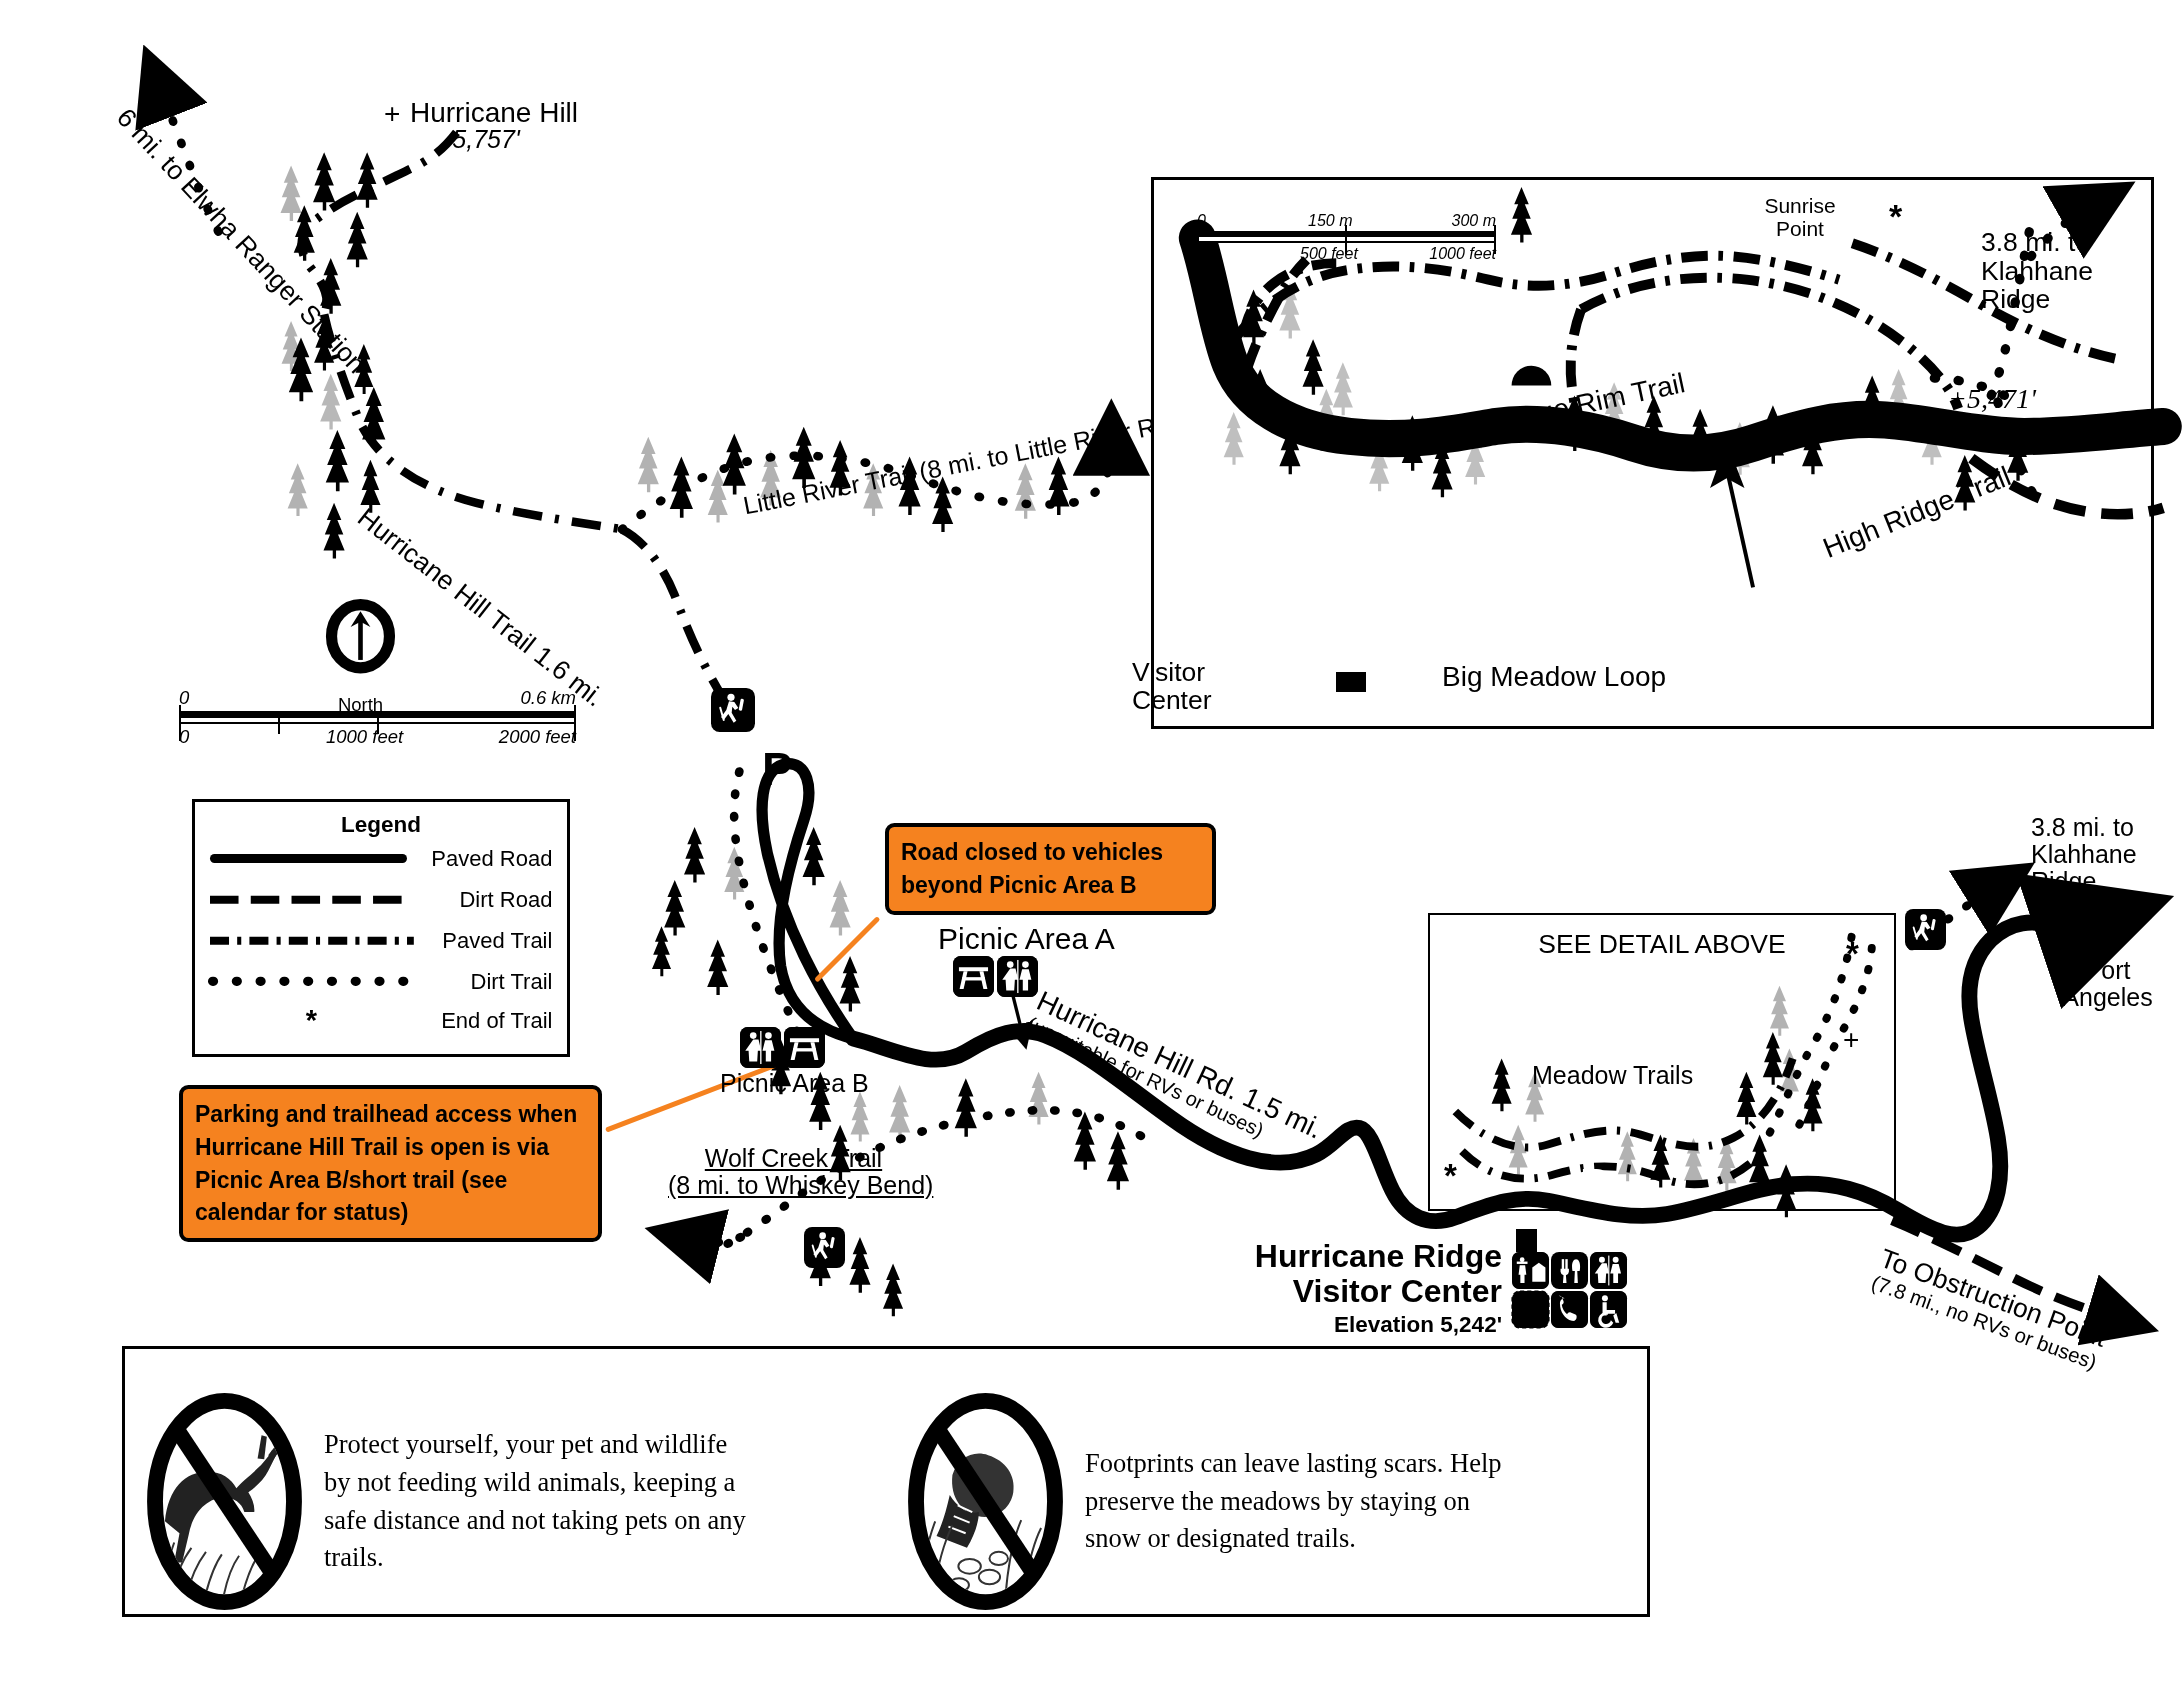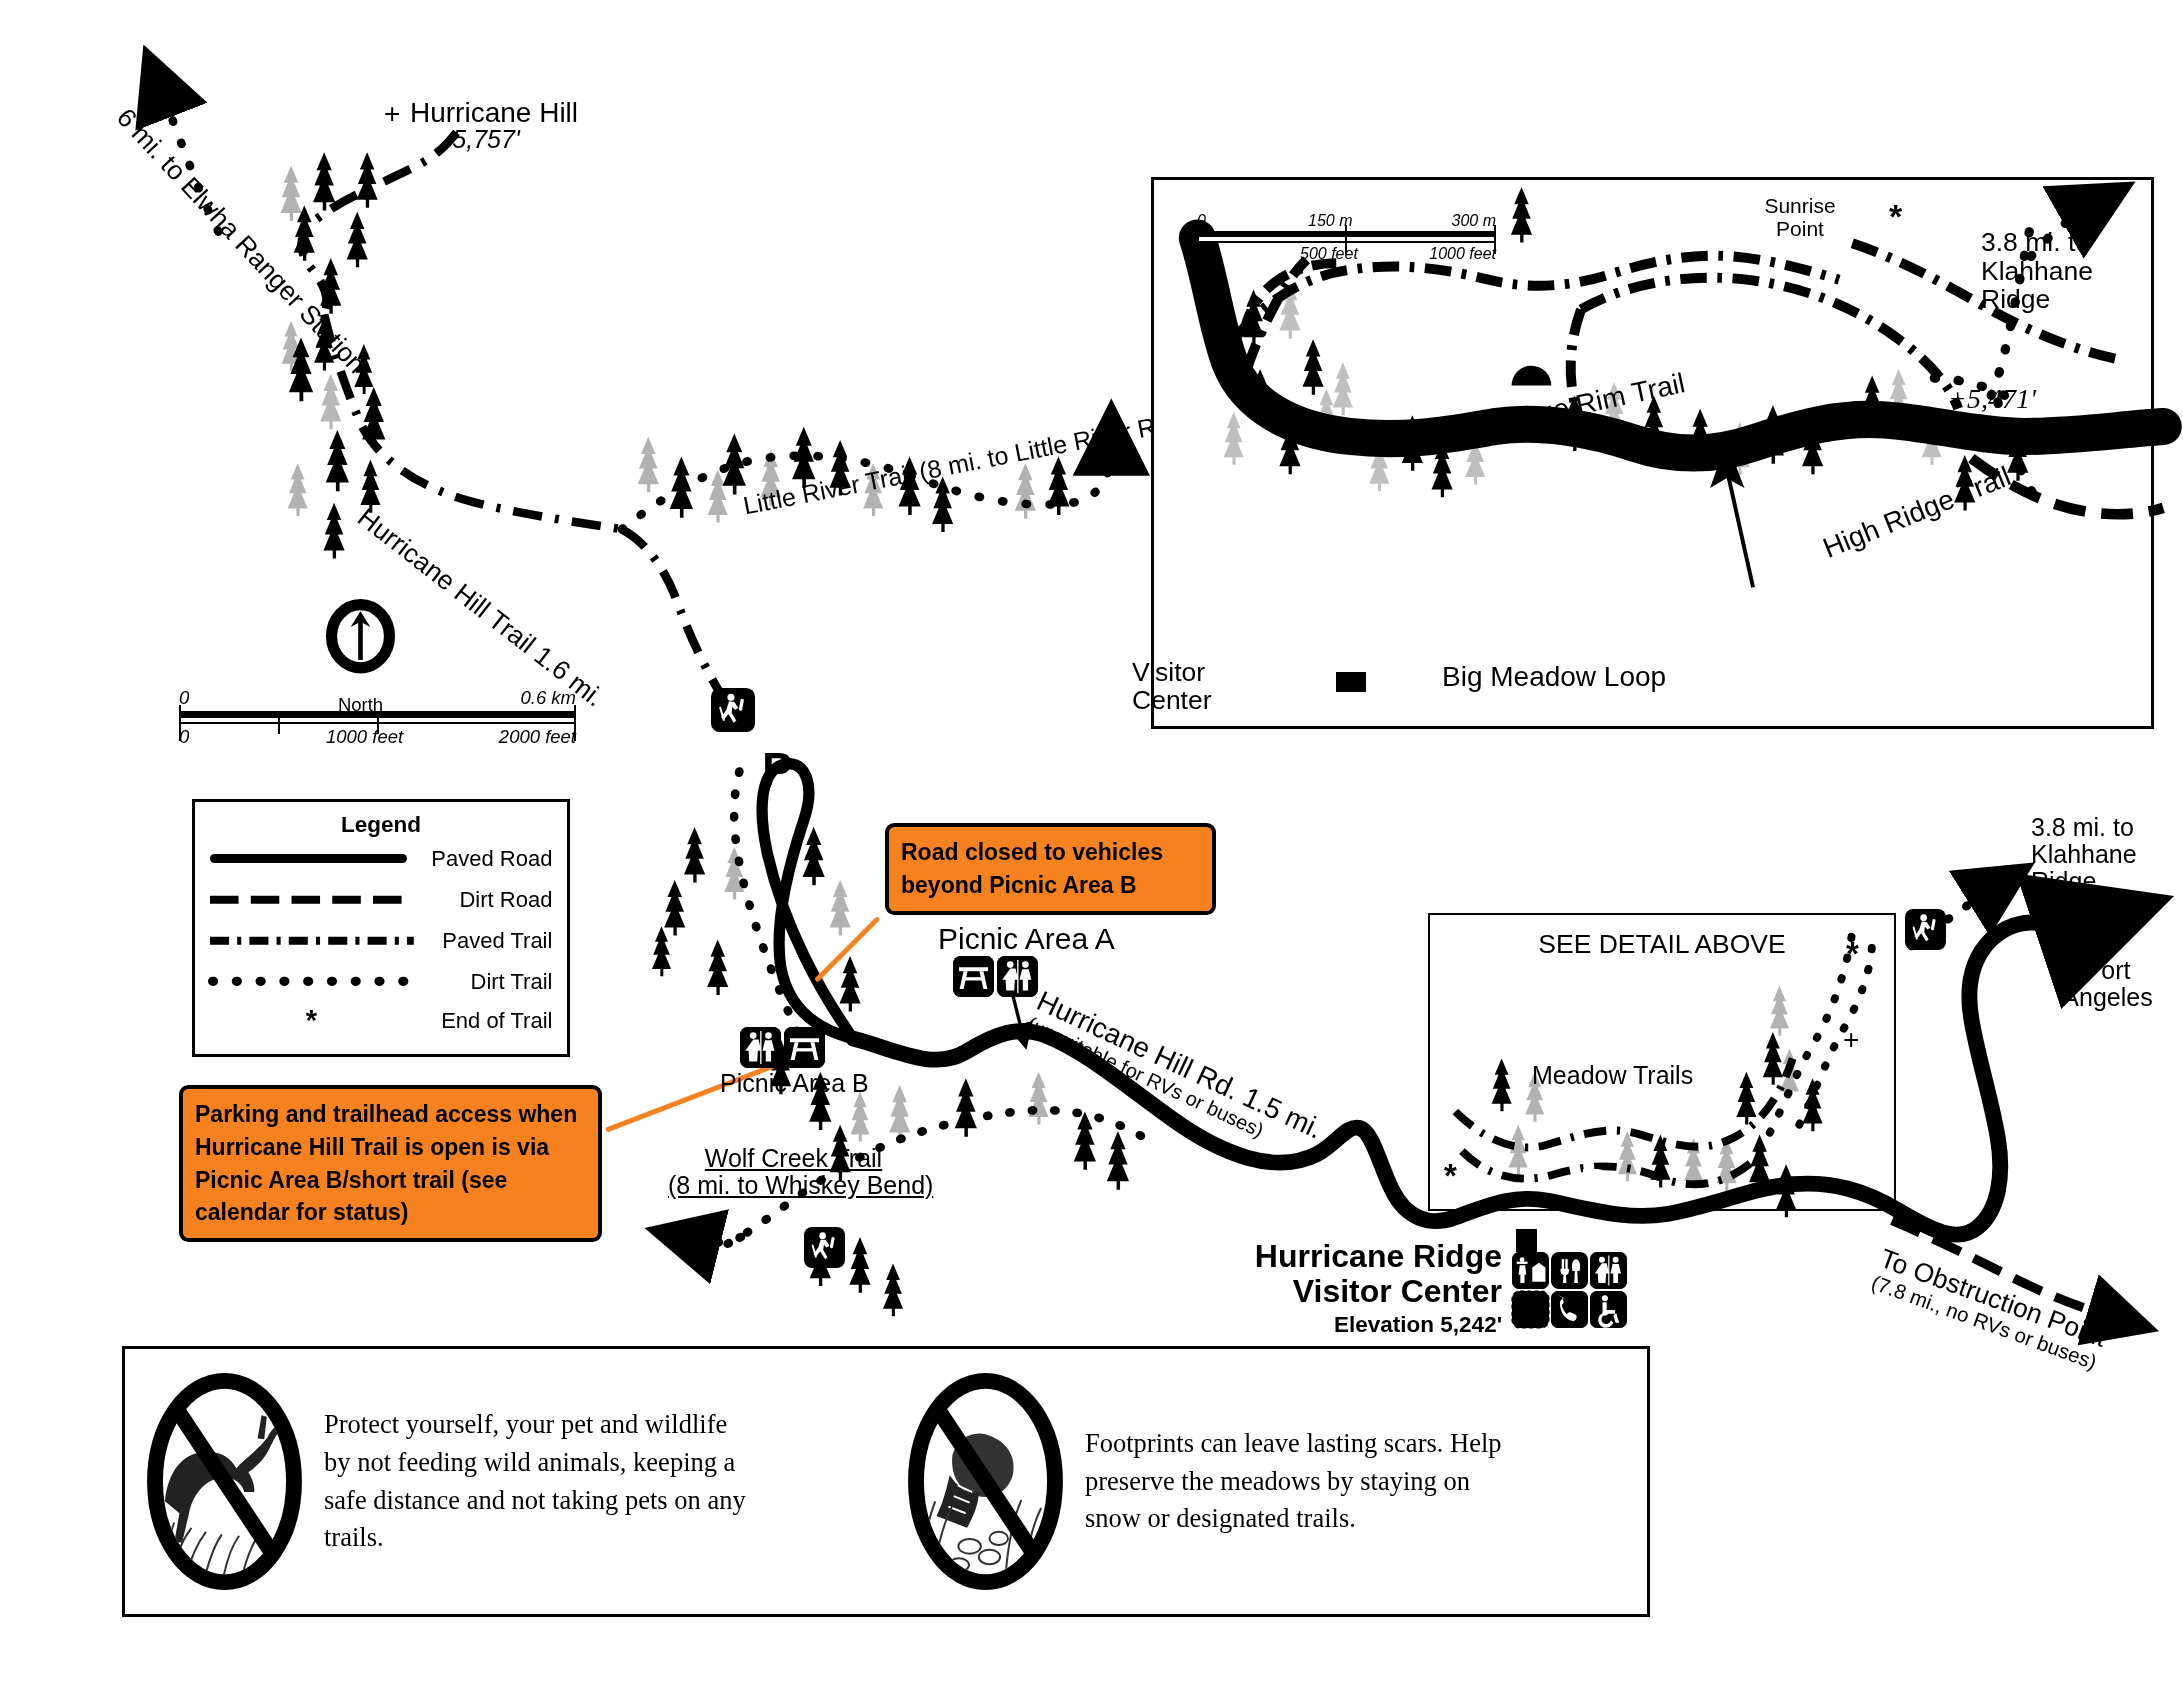--- a/index.html
+++ b/index.html
@@ -702,21 +702,21 @@
   <div class="abs lbl rot" style="left:1819px;top:536px;font-size:28px;transform:rotate(-22deg);">High Ridge Trail</div>
   <div class="abs lbl" style="left:1313px;top:427px;font-size:28px;">Overlook</div>
   <div class="abs lbl" style="left:1442px;top:662px;font-size:28px;">Big Meadow Loop</div>
   <div class="abs lbl" style="left:1132px;top:658px;font-size:26.5px;line-height:1.06;">Visitor
 Center</div>
   <div class="abs" style="left:1336px;top:672px;width:30px;height:20px;background:#000;"></div>
   <div class="abs lbl" style="left:1221px;top:364px;font-size:34px;font-weight:bold;">*</div>
   <div class="abs lbl pmark" style="left:1370px;top:599px;font-size:48px;">P</div>
 
   <div class="abs box" style="left:122px;top:1346px;width:1528px;height:271px;">
-    <div style="display:flex;height:100%;align-items:center;">
+    <div style="display:flex;height:100%;align-items:flex-end;">
 
       <div style="display:flex;align-items:center;width:50%;padding-left:20px;box-sizing:border-box;">
         <svg width="159" height="225" viewBox="0 0 240 340">
           <ellipse cx="120" cy="170" rx="105" ry="152" fill="#fff" stroke="#000" stroke-width="24"></ellipse>
           <clipPath id="cl1">
               <ellipse cx="120" cy="170" rx="93" ry="140"></ellipse>
             </clipPath>
           <g clip-path="url(#cl1)">
 
             <path d="M30,200 C 35,150 60,125 95,125 C 115,125 130,135 138,150

